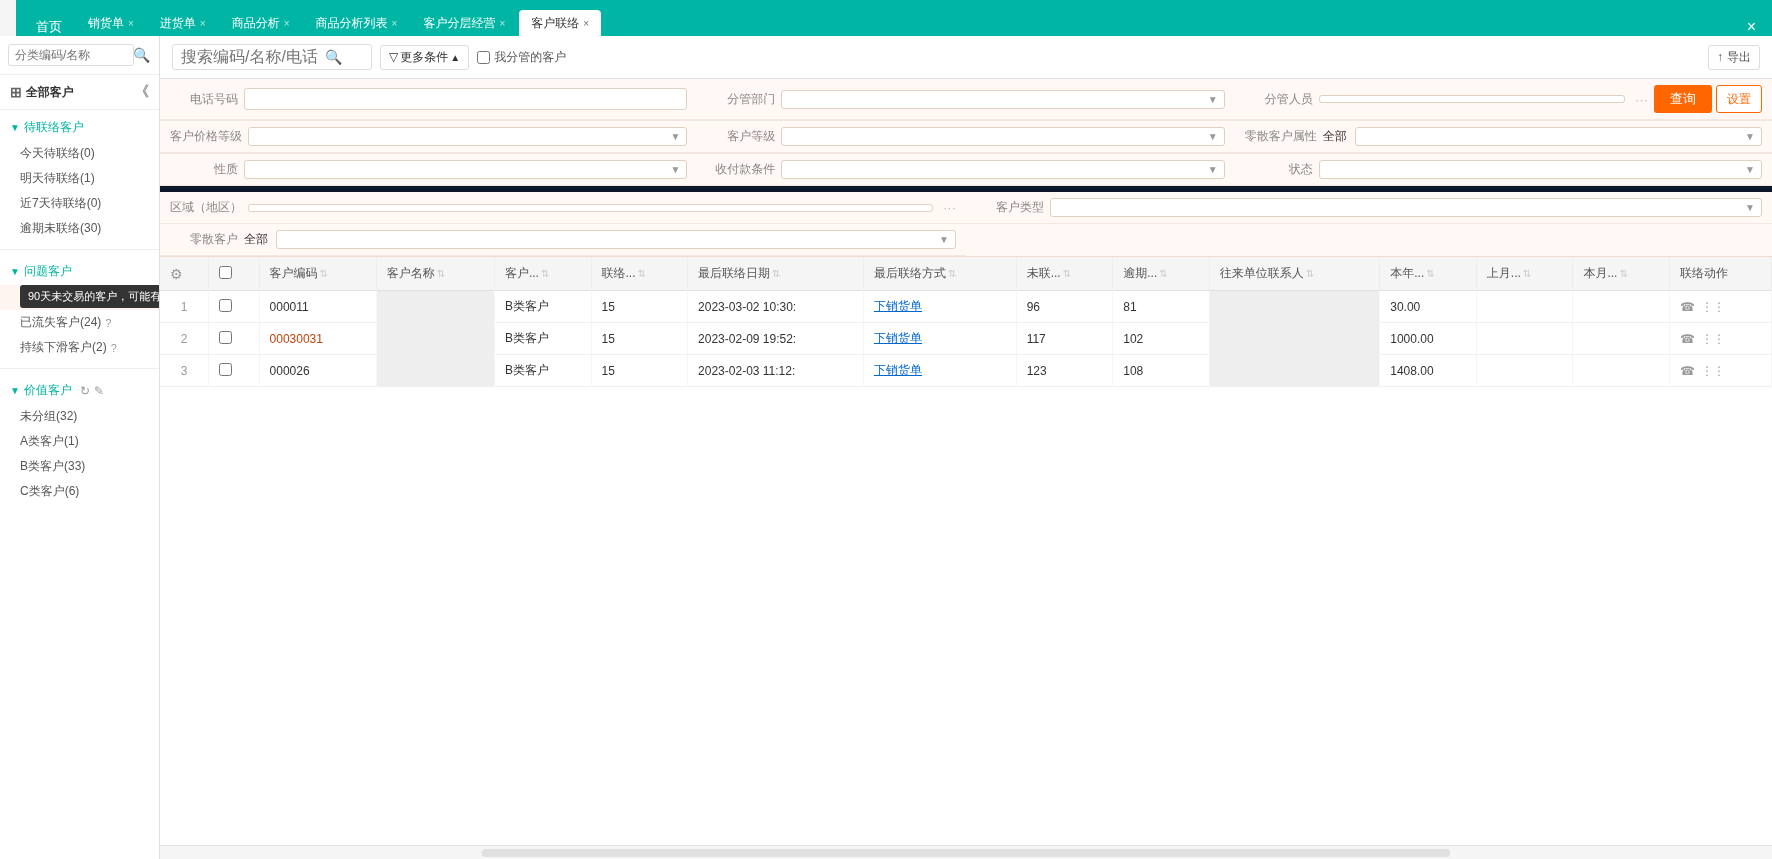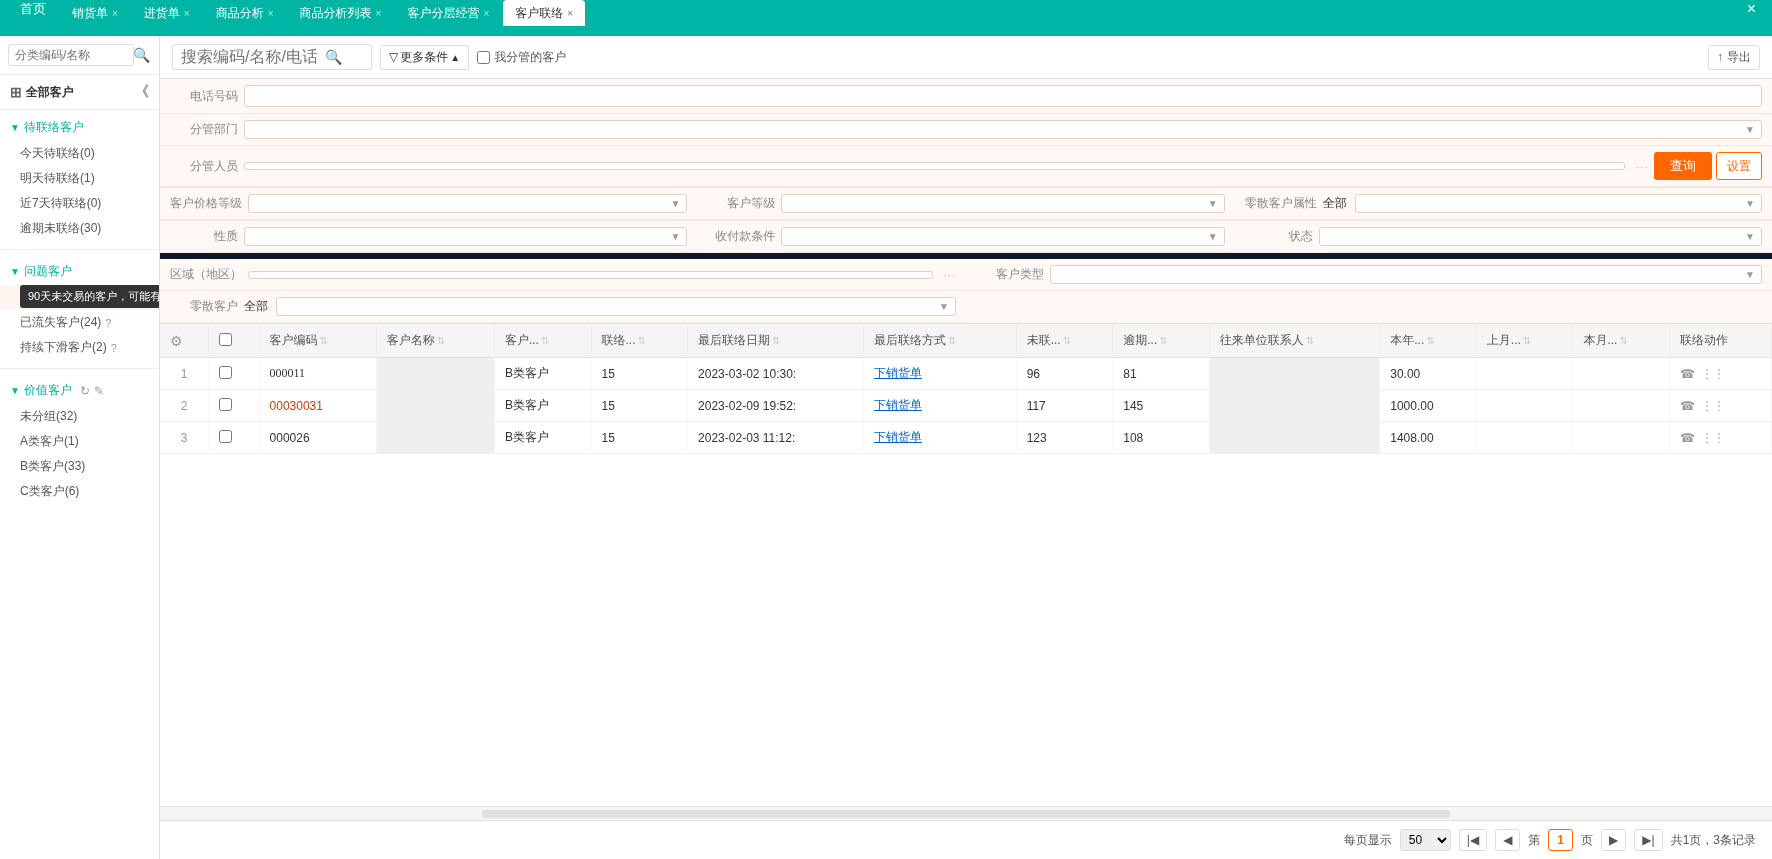--- a/index.html
+++ b/index.html
@@ -1,21 +1,21 @@
 <!DOCTYPE html>
 <html><head>
   <meta charset="utf-8">
   <style>
     * { box-sizing: border-box; margin: 0; padding: 0; font-family: 'Microsoft YaHei', Arial, sans-serif; font-size: 12px; }
     body { background: #f5f5f5; overflow: hidden; width: 1772px; height: 859px; }
 
     
     .top-nav {
-      display: flex; align-items: flex-start; background: #00b5a3; height: 36px; padding: 0 8px;
-      color: white; gap: 2px;
+      display: flex; align-items: flex-end; background: #00b5a3; height: 36px; padding: 0 8px;
+      color: white; gap: 2px; margin-left: 16px;
     }
     .nav-tab {
       display: flex; align-items: center; padding: 0 12px; height: 26px; border-radius: 4px 4px 0 0;
       cursor: pointer; color: white; font-size: 13px; gap: 4px; position: relative;
     }
     .nav-tab.active { background: white; color: #333; border-radius: 4px 4px 0 0; }
     .nav-tab .close-x { font-size: 10px; cursor: pointer; opacity: 0.7; }
     .nav-home { color: white; padding: 0 12px; font-size: 13px; cursor: pointer; }
     .nav-close-all { margin-left: auto; color: white; font-size: 16px; cursor: pointer; padding: 0 8px; }
 
@@ -217,21 +217,21 @@
         <span>我分管的客户</span>
       </label>
       <div class="export-btn">
         <span style="font-size:12px;">↑</span>
         <span>导出</span>
       </div>
     </div>
 
     <div style="background:#fff8f5; border-bottom:1px solid #f0ddd0; padding:0;">
 
-      <div style="display:grid; grid-template-columns:1fr; border-bottom:1px solid #f0e8e0;">
+      <div style="display:grid; grid-template-columns:1fr 1fr 1fr; border-bottom:1px solid #f0e8e0;">
         <div class="filter-cell">
           <label>电话号码</label>
           <input class="f-input" type="text" style="">
         </div>
         <div class="filter-cell">
           <label>分管部门</label>
           <div class="f-select">
             <span class="f-select-text"></span>
             <span class="f-arrow">▼</span>
           </div>
@@ -342,21 +342,21 @@
             <th><span>本年...</span><span class="sort-icon">⇅</span></th>
             <th><span>上月...</span><span class="sort-icon">⇅</span></th>
             <th><span>本月...</span><span class="sort-icon">⇅</span></th>
             <th><span>联络动作</span></th>
           </tr>
         </thead>
         <tbody id="table-body">
         <tr>
       <td class="row-num">1</td>
       <td><input type="checkbox" style=""></td>
-      <td style="color:#333;font-family:Liberation Serif, serif;">000011</td>
+      <td style="color:#333;">000011</td>
       <td style="color:#bbb; background:#eee; min-width:80px; height:14px; border-radius:2px;">&nbsp;&nbsp;&nbsp;&nbsp;&nbsp;&nbsp;</td>
       <td>B类客户</td>
       <td>15</td>
       <td>2023-03-02 10:30:</td>
       <td><span class="link-text">下销货单</span></td>
       <td>96</td>
       <td>81</td>
       <td style="color:#bbb; background:#eee; min-width:80px; height:14px; border-radius:2px;">&nbsp;&nbsp;&nbsp;&nbsp;&nbsp;&nbsp;&nbsp;&nbsp;&nbsp;</td>
       <td>30.00</td>
       <td></td>
@@ -371,21 +371,21 @@
             <tr>
       <td class="row-num">2</td>
       <td><input type="checkbox" style=""></td>
       <td style="color:#c2410c;">00030031</td>
       <td style="color:#bbb; background:#eee; min-width:80px; height:14px; border-radius:2px;">&nbsp;&nbsp;&nbsp;&nbsp;&nbsp;&nbsp;</td>
       <td>B类客户</td>
       <td>15</td>
       <td>2023-02-09 19:52:</td>
       <td><span class="link-text">下销货单</span></td>
       <td>117</td>
-      <td>145</td>
+      <td>102</td>
       <td style="color:#bbb; background:#eee; min-width:80px; height:14px; border-radius:2px;">&nbsp;&nbsp;&nbsp;&nbsp;&nbsp;&nbsp;&nbsp;&nbsp;&nbsp;</td>
       <td>1000.00</td>
       <td></td>
       <td></td>
       <td>
         <div class="action-icons">
           <span title="联络">☎</span>
           <span title="更多">⋮⋮</span>
         </div>
       </td>
@@ -413,29 +413,14 @@
       </td>
     </tr>
           </tbody>
       </table>
     </div>
 
     <div class="scrollbar-area">
       <div class="scrollbar-track"></div>
     </div>
 
-    <div class="table-footer">
-      <span>每页显示</span>
-      <select class="pagination-select">
-        <option>50</option>
-        <option>100</option>
-      </select>
-      <button class="page-btn">|◀</button>
-      <button class="page-btn">◀</button>
-      <span>第</span>
-      <span class="page-current">1</span>
-      <span>页</span>
-      <button class="page-btn">▶</button>
-      <button class="page-btn">▶|</button>
-      <span>共1页，3条记录</span>
-    </div>
   </div>
 </div>
 
 </body></html>

